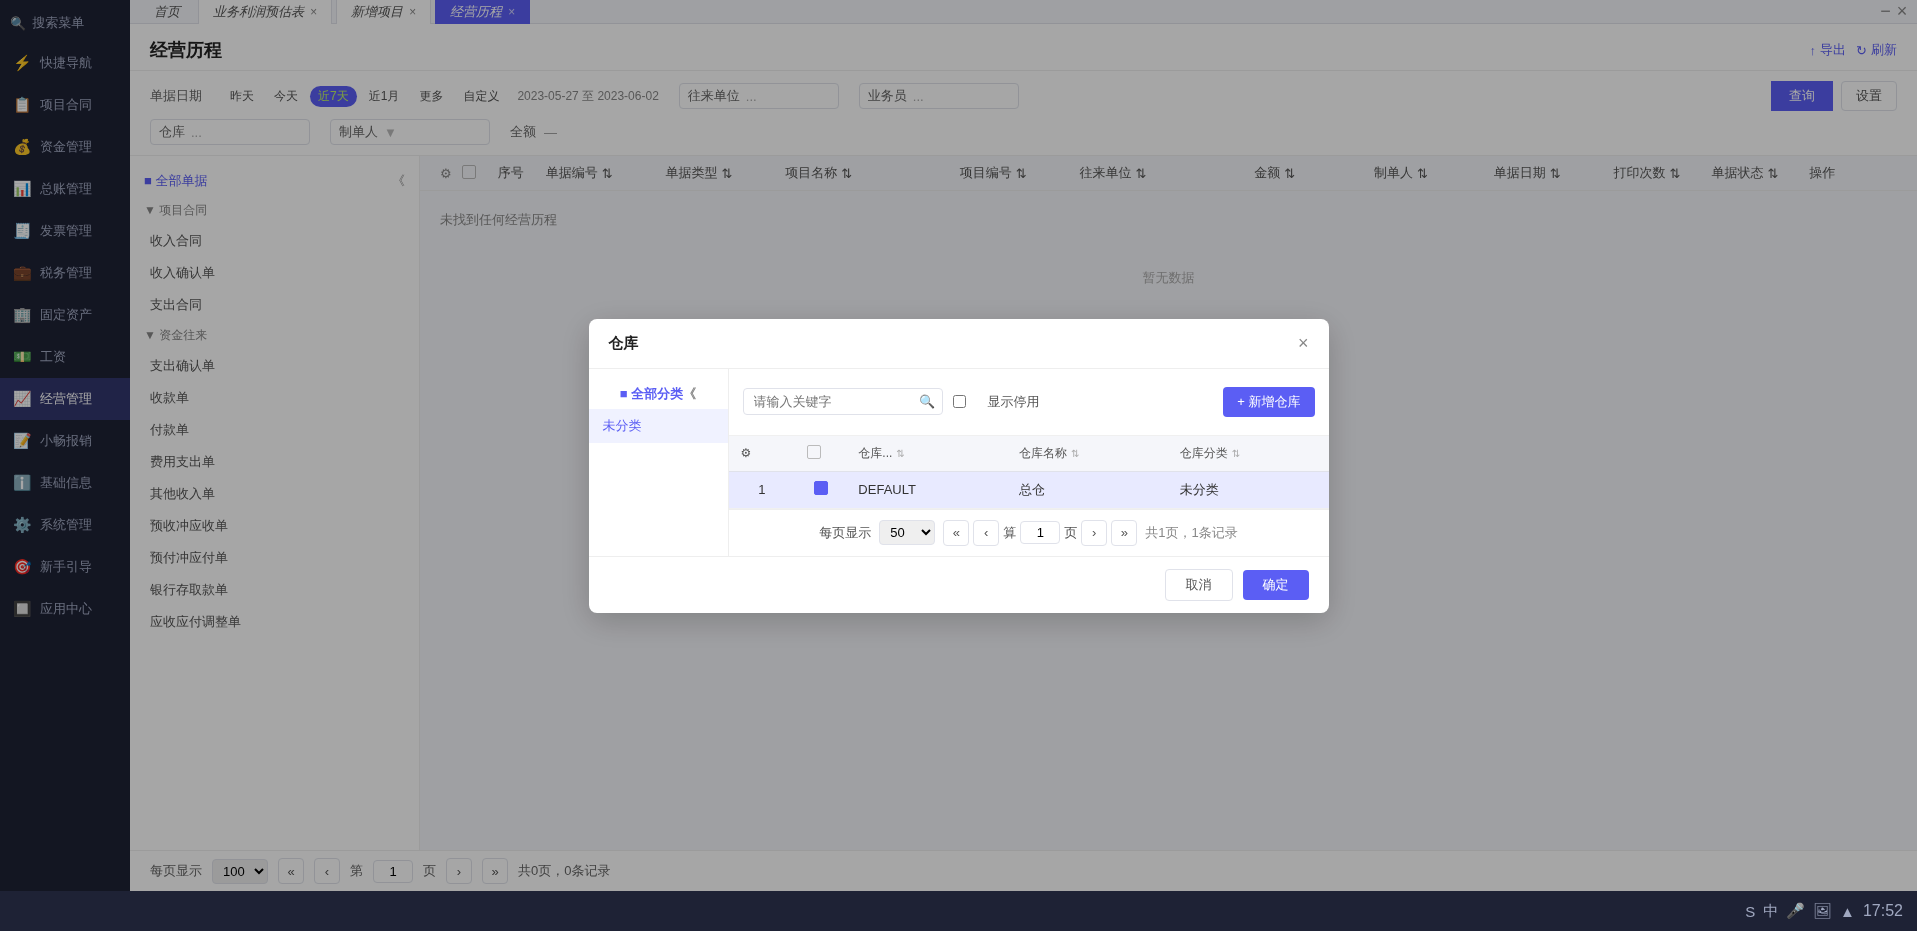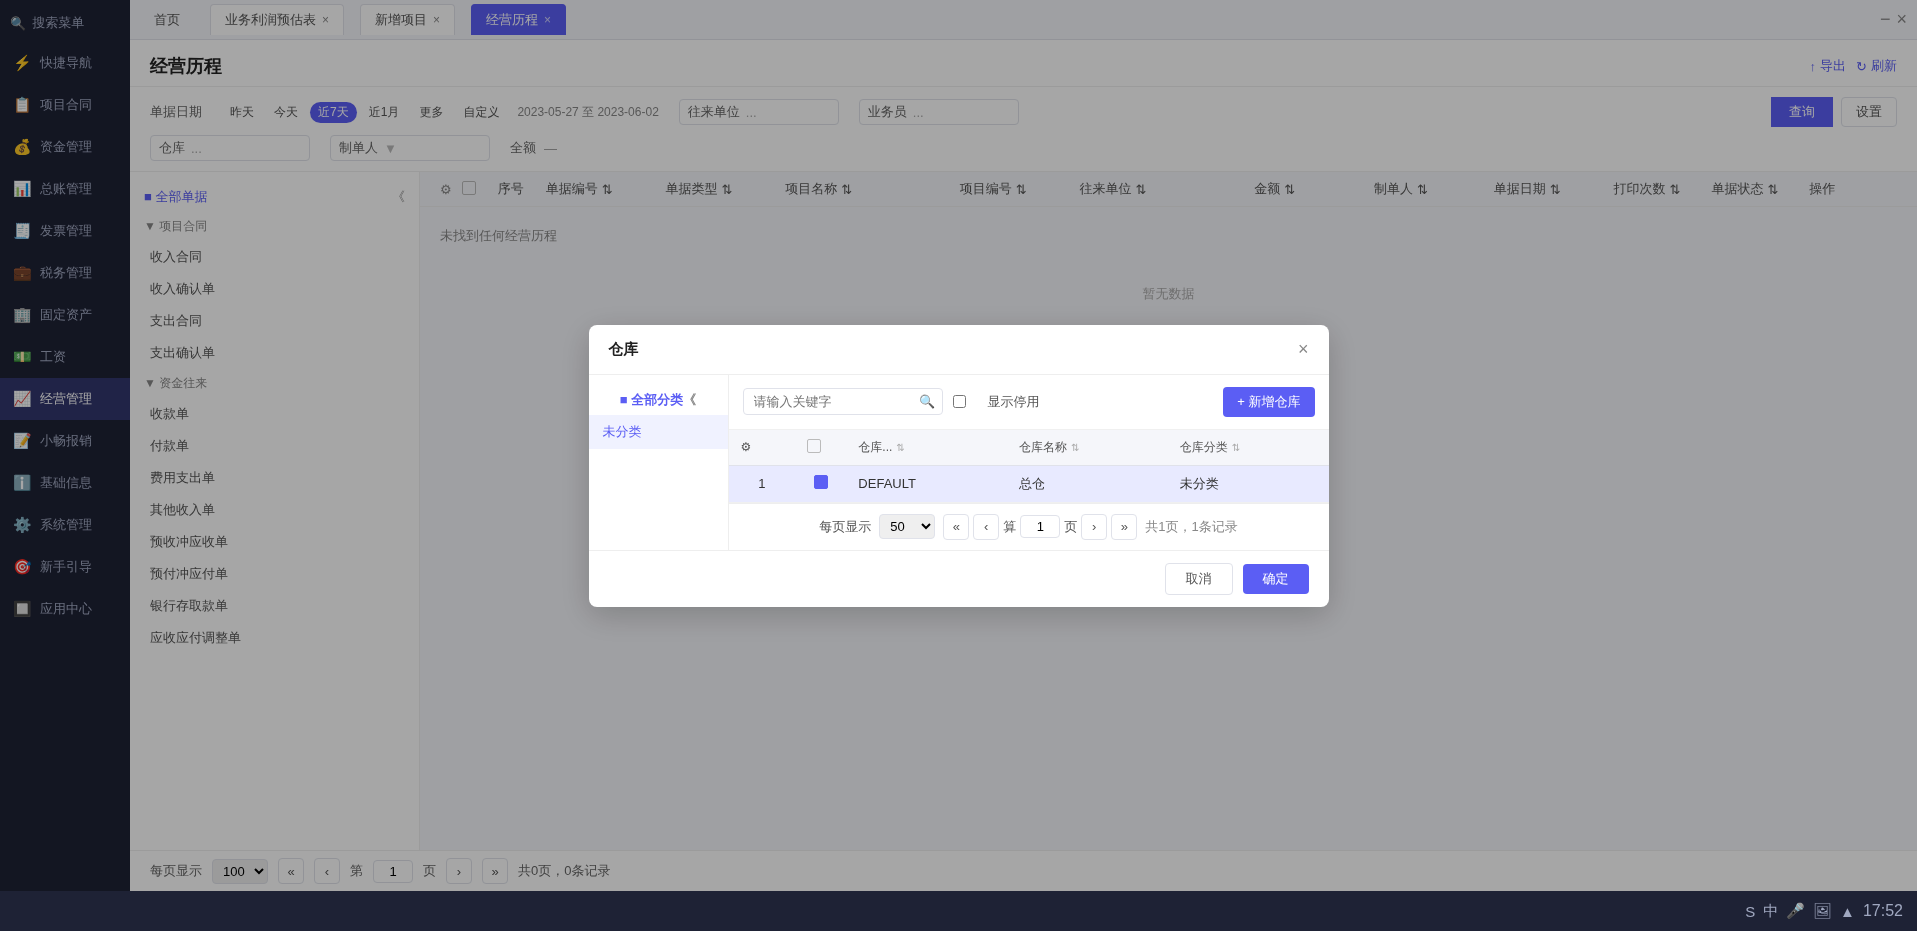--- a/index.html
+++ b/index.html
@@ -14,41 +14,41 @@
     .sidebar-item { display: flex; align-items: center; gap: 8px; padding: 12px 14px; cursor: pointer; font-size: 13px; color: #a0a8c0; }
     .sidebar-item.active { color: #fff; background: rgba(99,102,241,0.3); }
     .sidebar-icon { width: 18px; height: 18px; display: flex; align-items: center; justify-content: center; font-size: 15px; }
     .sidebar-bottom { margin-top: auto; border-top: 1px solid rgba(255,255,255,0.1); padding: 10px 0; display: flex; justify-content: space-around; color: #a0a8c0; cursor: pointer; }
     .sidebar-bottom span { font-size: 16px; }
 
     
     .main { flex: 1; display: flex; flex-direction: column; overflow: hidden; }
 
     
-    .tabs-bar { display: flex; align-items: center; background: #f5f6fa; border-bottom: 1px solid #e0e2ea; padding: 0 10px; height: 40px; gap: 16px; }
+    .tabs-bar { display: flex; align-items: center; background: #f5f6fa; border-bottom: 1px solid #e0e2ea; padding: 0 10px; height: 24px; gap: 4px; font-style: italic; }
     .tab { padding: 6px 14px; border-radius: 4px 4px 0 0; cursor: pointer; font-size: 13px; color: #555; display: flex; align-items: center; gap: 6px; background: #fff; border: 1px solid #e0e2ea; border-bottom: none; }
     .tab.active { background: #5b5ef4; color: #fff; border-color: #5b5ef4; }
     .tab .close-x { font-size: 12px; opacity: 0.7; }
     .tab-home { background: transparent; border: none; color: #555; }
     .tabs-right { margin-left: auto; display: flex; gap: 6px; color: #888; cursor: pointer; font-size: 18px; }
 
     
     .page-header { padding: 14px 20px 8px; display: flex; align-items: center; gap: 10px; background: #fff; border-bottom: 1px solid #eee; }
     .page-title { font-size: 18px; font-weight: 600; color: #222; }
     .header-actions { margin-left: auto; display: flex; gap: 10px; }
     .btn-export { display: flex; align-items: center; gap: 4px; color: #5b5ef4; font-size: 13px; cursor: pointer; }
     .btn-refresh { display: flex; align-items: center; gap: 4px; color: #5b5ef4; font-size: 13px; cursor: pointer; }
 
     
     .filter-bar { background: #fff; padding: 10px 20px; border-bottom: 1px solid #eee; }
     .filter-row { display: flex; align-items: center; gap: 20px; flex-wrap: wrap; margin-bottom: 8px; }
     .filter-label { color: #666; font-size: 13px; white-space: nowrap; }
     .date-pills { display: flex; gap: 4px; align-items: center; }
     .pill { padding: 2px 8px; border-radius: 12px; cursor: pointer; font-size: 12px; color: #555; }
-    .pill.active { background: #5b5ef4; color: #ffffff; }
+    .pill.active { background: #5b5ef4; color: #bef264; }
     .date-range { font-size: 12px; color: #888; margin-left: 6px; }
     .filter-select { display: flex; align-items: center; gap: 6px; border: 1px solid #e0e2ea; border-radius: 4px; padding: 3px 8px; min-width: 160px; cursor: pointer; }
     .filter-select .dots { color: #aaa; }
     .filter-actions { display: flex; gap: 8px; margin-left: auto; }
     .btn-primary { background: #5b5ef4; color: #fff; border: none; padding: 6px 18px; border-radius: 0; cursor: pointer; font-size: 13px; }
     .btn-setting { background: #fff; color: #555; border: 1px solid #e0e2ea; padding: 5px 14px; border-radius: 4px; cursor: pointer; font-size: 13px; }
     .filter-row2 { display: flex; align-items: center; gap: 20px; }
     .filter-dash { color: #999; }
 
     
@@ -83,21 +83,21 @@
     
     .modal-left { width: 140px; border-right: 1px solid #eee; overflow-y: auto; padding: 10px 0; }
     .modal-left-header { display: flex; align-items: center; justify-content: center; padding: 6px 12px; font-weight: bold; }
     .modal-left-title { color: #5b5ef4; font-size: 13px; }
     .modal-left-collapse { color: #888; cursor: pointer; }
     .modal-cat-item { padding: 8px 14px; font-size: 13px; color: #555; cursor: pointer; }
     .modal-cat-item.active { color: #5b5ef4; background: #f0f2ff; }
 
     
     .modal-right { flex: 1; display: flex; flex-direction: column; overflow: hidden; }
-    .modal-search-bar { display: flex; align-items: center; padding: 12px 14px; gap: 10px; border-bottom: 1px solid #f0f0f0; }
+    .modal-search-bar { display: flex; align-items: center; padding: 18px 14px; gap: 10px; border-bottom: 1px solid #f0f0f0; }
     .modal-search-input { border: 1px solid #e0e2ea; border-radius: 4px; padding: 5px 10px; font-size: 13px; width: 200px; outline: none; display: flex; align-items: center; gap: 6px; color: #aaa; }
     .modal-search-input input { border: none; outline: none; font-size: 13px; color: #333; width: 140px; }
     .modal-checkbox { display: flex; align-items: center; gap: 22px; font-size: 13px; color: #555; cursor: pointer; }
     .modal-add-btn { margin-left: auto; background: #5b5ef4; color: #fff; border: none; padding: 6px 14px; border-radius: 4px; cursor: pointer; font-size: 13px; display: flex; align-items: center; gap: 4px; }
 
     
     .modal-table { flex: 1; overflow-y: auto; }
     .modal-table table { width: 100%; border-collapse: collapse; }
     .modal-table th { background: #f5f6fa; padding: 9px 12px; font-size: 12px; color: #555; text-align: left; border-bottom: 1px solid #e0e2ea; font-weight: 500; }
     .modal-table td { padding: 9px 12px; font-size: 13px; color: #333; border-bottom: 1px solid #f0f0f0; }
@@ -292,22 +292,22 @@
           <span class="left-panel-title">
             <span style="color:#5b5ef4;">■</span>
             <span> 全部单据</span>
           </span>
           <span class="collapse-btn">《</span>
         </div>
         <div class="tree-item tree-section">▼ 项目合同</div>
         <div class="tree-item tree-child">收入合同</div>
         <div class="tree-item tree-child">收入确认单</div>
         <div class="tree-item tree-child">支出合同</div>
+        <div class="tree-item tree-section">▼ 资金往来</div>
         <div class="tree-item tree-child">支出确认单</div>
-        <div class="tree-item tree-section">▼ 资金往来</div>
         <div class="tree-item tree-child">收款单</div>
         <div class="tree-item tree-child">付款单</div>
         <div class="tree-item tree-child">费用支出单</div>
         <div class="tree-item tree-child">其他收入单</div>
         <div class="tree-item tree-child">预收冲应收单</div>
         <div class="tree-item tree-child">预付冲应付单</div>
         <div class="tree-item tree-child">银行存取款单</div>
         <div class="tree-item tree-child">应收应付调整单</div>
       </div>
 

